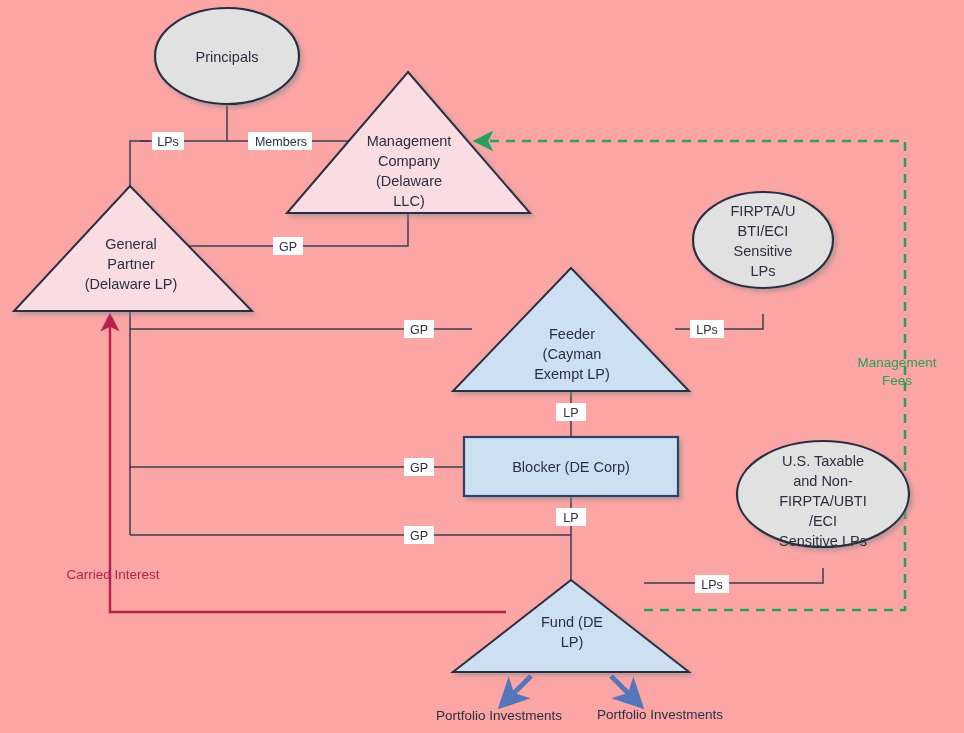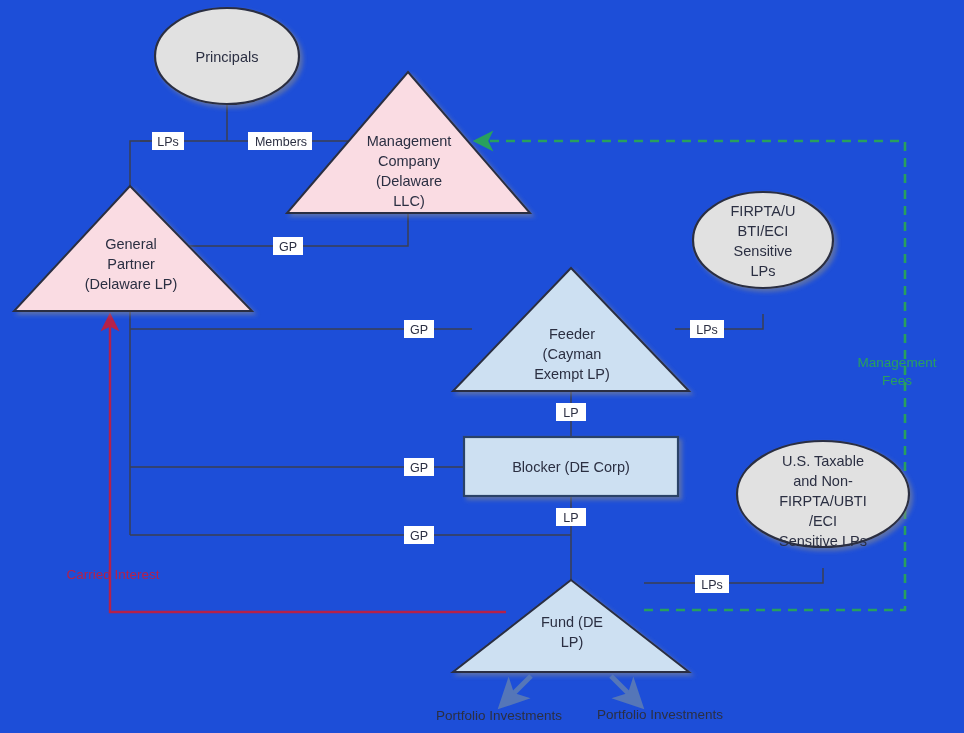--- a/index.html
+++ b/index.html
@@ -7,21 +7,21 @@
     padding: 0;
     background: #ffffff;
   }
   body {
     font-family: "Liberation Sans", sans-serif;
   }
   #canvas {
     position: relative;
     width: 964px;
     height: 733px;
-    background: #1d4ed8;
+    background: #fca5a5;
     overflow: hidden;
   }
   svg#diagram {
     position: absolute;
     left: 0;
     top: 0;
     width: 964px;
     height: 733px;
   }
   .node-label {

